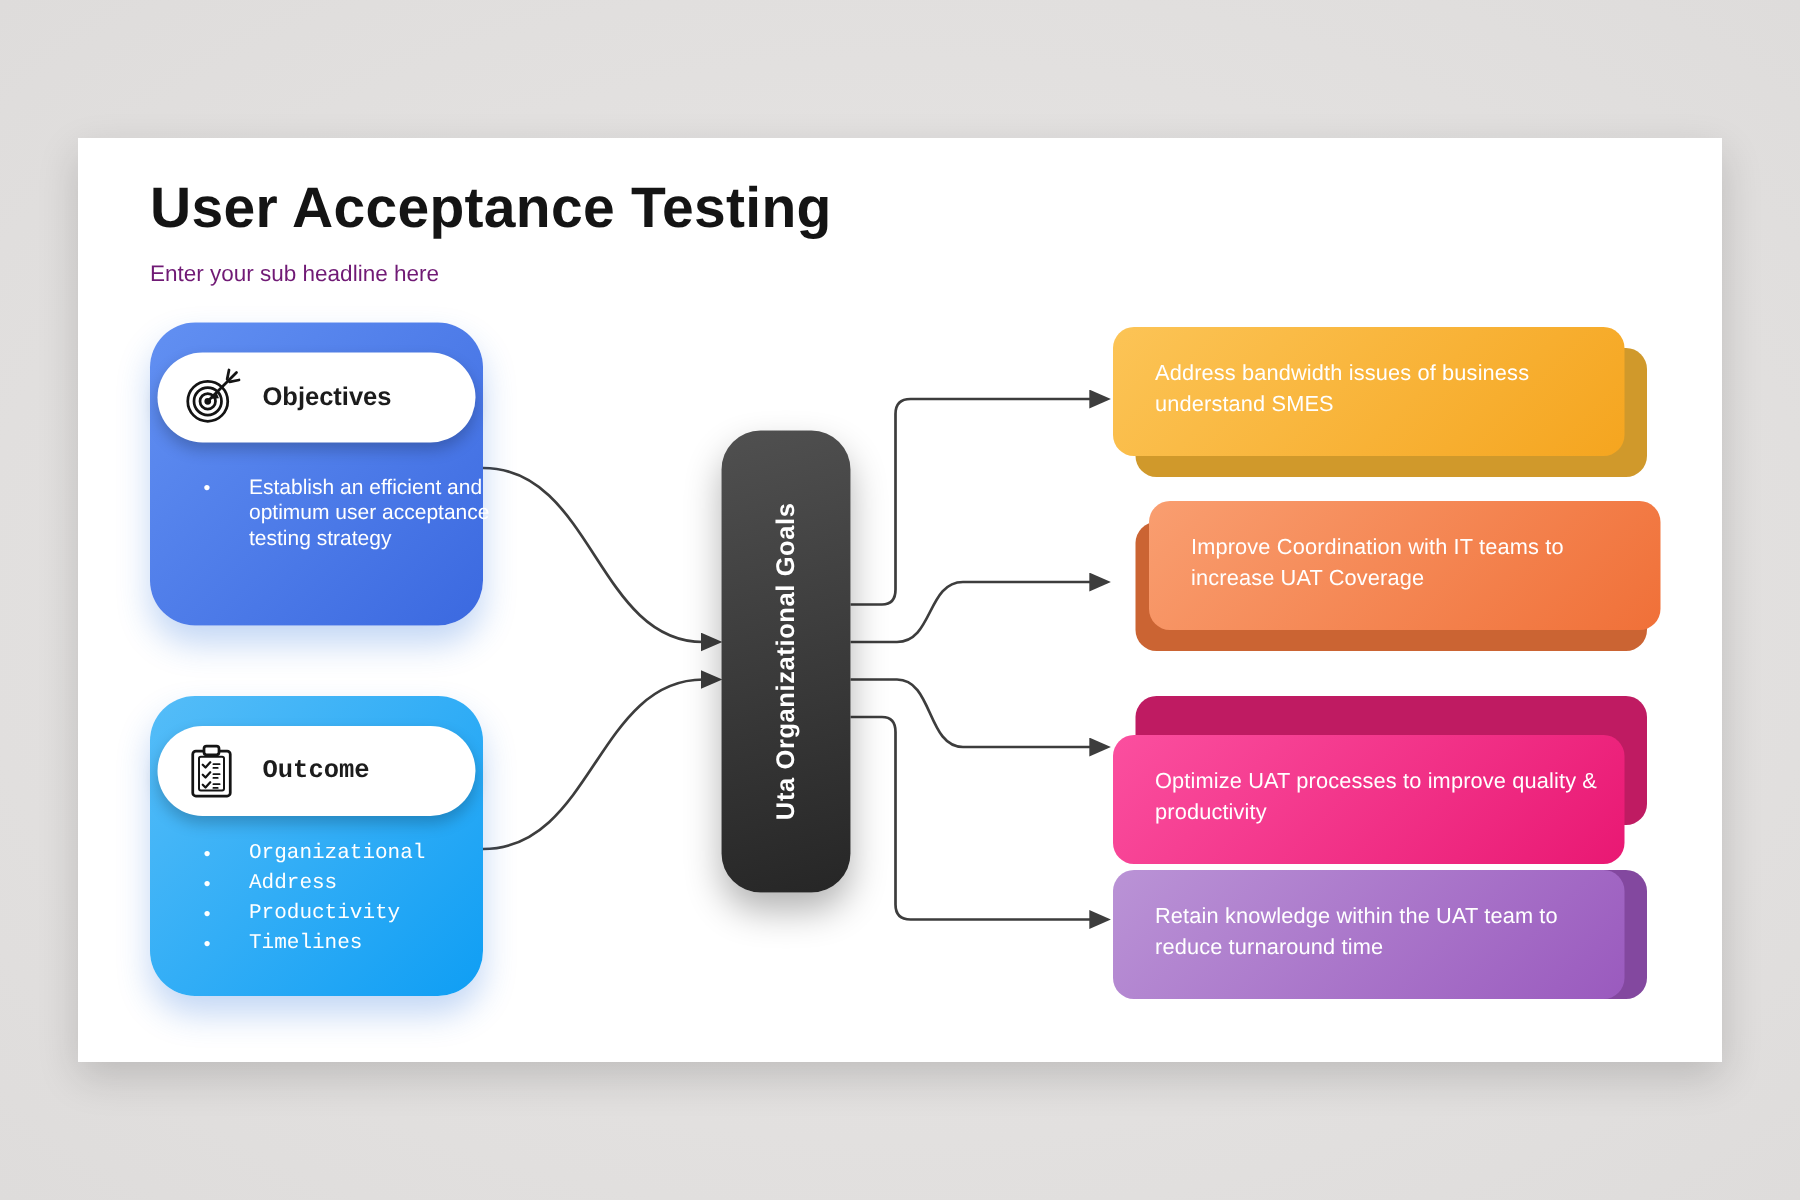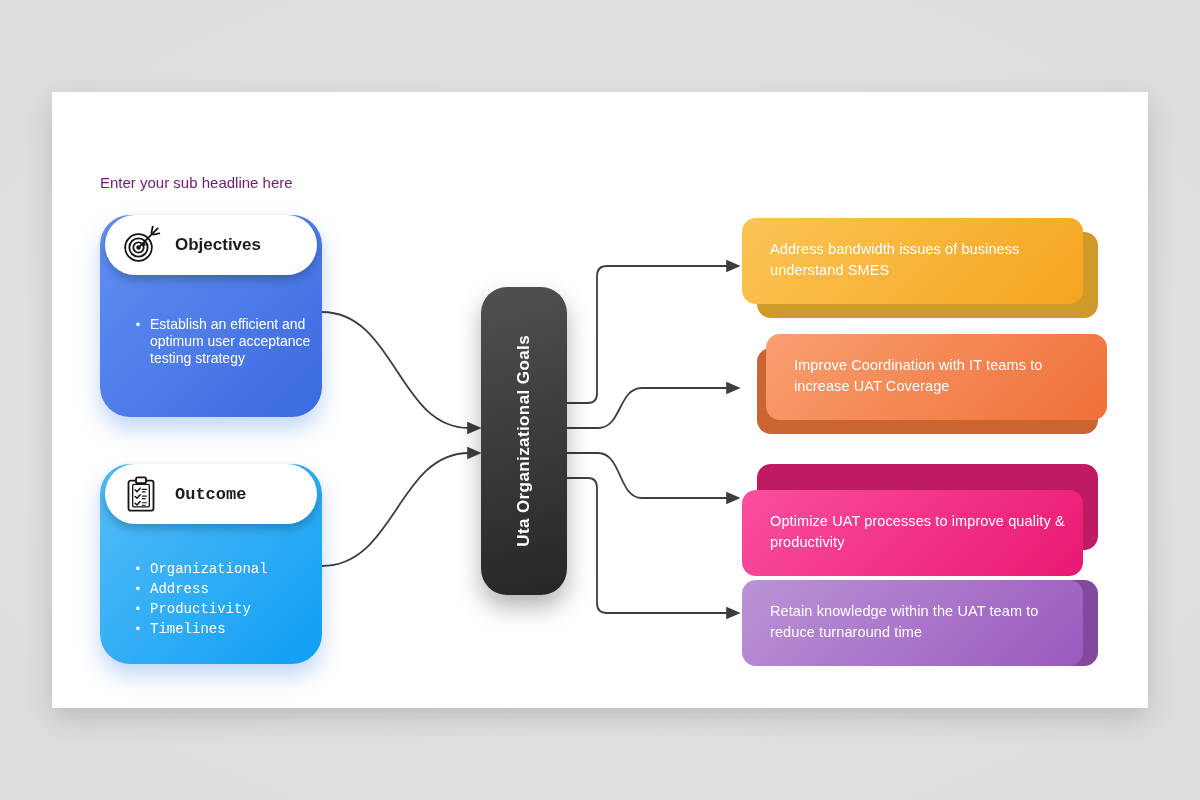--- a/index.html
+++ b/index.html
@@ -28,34 +28,34 @@
 
   
   .left-card {
     position:absolute; left:100px; width:222px; border-radius:30px;
     box-shadow:0 12px 22px rgba(40,110,220,0.28);
   }
   .left-card.objectives { top:215px; height:202px; }
   .left-card.outcome    { top:464px; height:200px; }
 
   .pill {
-    position:absolute; left:5px; top:0; width:212px; height:60px;
+    position:absolute; left:5px; top:20px; width:212px; height:60px;
     background:#ffffff; border-radius:30px;
     display:flex; align-items:center; gap:14px; padding-left:16px;
     box-shadow:0 5px 10px rgba(0,0,0,0.22);
   }
   .pill .icon { width:40px; height:40px; flex:0 0 auto; }
   .pill .pill-label { font-size:17px; font-weight:700; color:#1c1c1c; }
 
   .bullets { position:absolute; left:26px; color:#ffffff; font-size:14px; }
   .objectives .bullets { top:101px; }
   .outcome    .bullets { top:97px; }
   .bullet-item { display:flex; line-height:17px; margin-bottom:3px; }
   .bullet-dot { width:24px; flex:0 0 auto; text-align:center; font-size:13px; }
-  .bullet-text { width:168px; }
+  .bullet-text { width:168px;margin-left:16px; }
 
   
   .center-pill {
     position:absolute; left:481px; top:287px; width:86px; height:308px;
     border-radius:26px;
     display:flex; align-items:center; justify-content:center;
     box-shadow:0 12px 24px rgba(0,0,0,0.30);
   }
   .center-pill .vtext {
     writing-mode:vertical-rl; transform:rotate(180deg);
@@ -93,20 +93,21 @@
       </marker>
     </defs>
     <path class="connector" d="M322 312 C395 312 398 428 469 428" marker-end="url(#arrow)" stroke="#3d3d3d"></path>
     <path class="connector" d="M322 566 C395 566 398 453 469 453" marker-end="url(#arrow)" stroke="#3d3d3d"></path>
     <path class="connector" d="M567 403 L588 403 Q597 403 597 393 L597 276 Q597 266 607 266 L728 266" marker-end="url(#arrow)" stroke="#3d3d3d"></path>
     <path class="connector" d="M567 428 L598 428 C622 428 618 388 642 388 L728 388" marker-end="url(#arrow)" stroke="#3d3d3d"></path>
     <path class="connector" d="M567 453 L598 453 C622 453 618 498 642 498 L728 498" marker-end="url(#arrow)" stroke="#3d3d3d"></path>
     <path class="connector" d="M567 478 L588 478 Q597 478 597 488 L597 603 Q597 613 607 613 L728 613" marker-end="url(#arrow)" stroke="#3d3d3d"></path>
   </svg>
 
+  <h1 class="title">User Acceptance Testing</h1>
   <div class="subtitle">Enter your sub headline here</div>
 
   <div class="left-card objectives" style="background: linear-gradient(135deg, rgb(98, 144, 242), rgb(59, 105, 224));">
     <div class="pill">
       <svg class="icon" viewBox="0 0 48 48" fill="none" stroke="#141414" stroke-width="2.2" stroke-linecap="round" stroke-linejoin="round">
         <circle cx="21" cy="27" r="16"></circle>
         <circle cx="21" cy="27" r="11"></circle>
         <circle cx="21" cy="27" r="6.2"></circle>
         <circle cx="21" cy="27" r="1.6" fill="#141414"></circle>
         <path d="M44 4 L23 25"></path>

